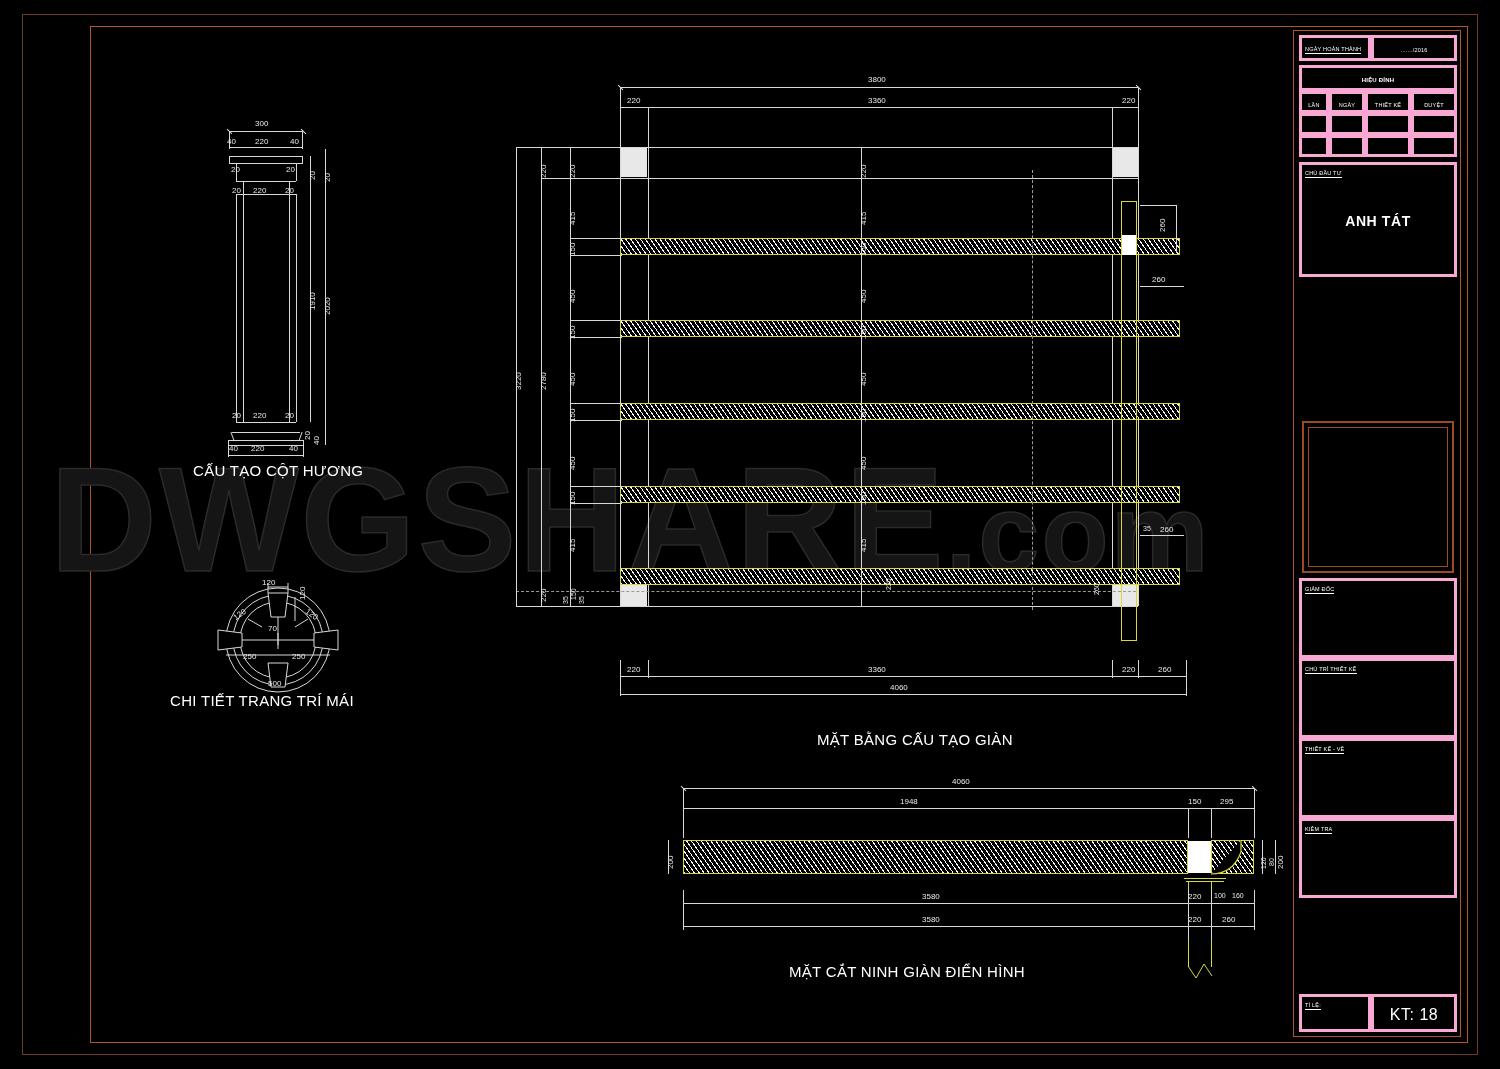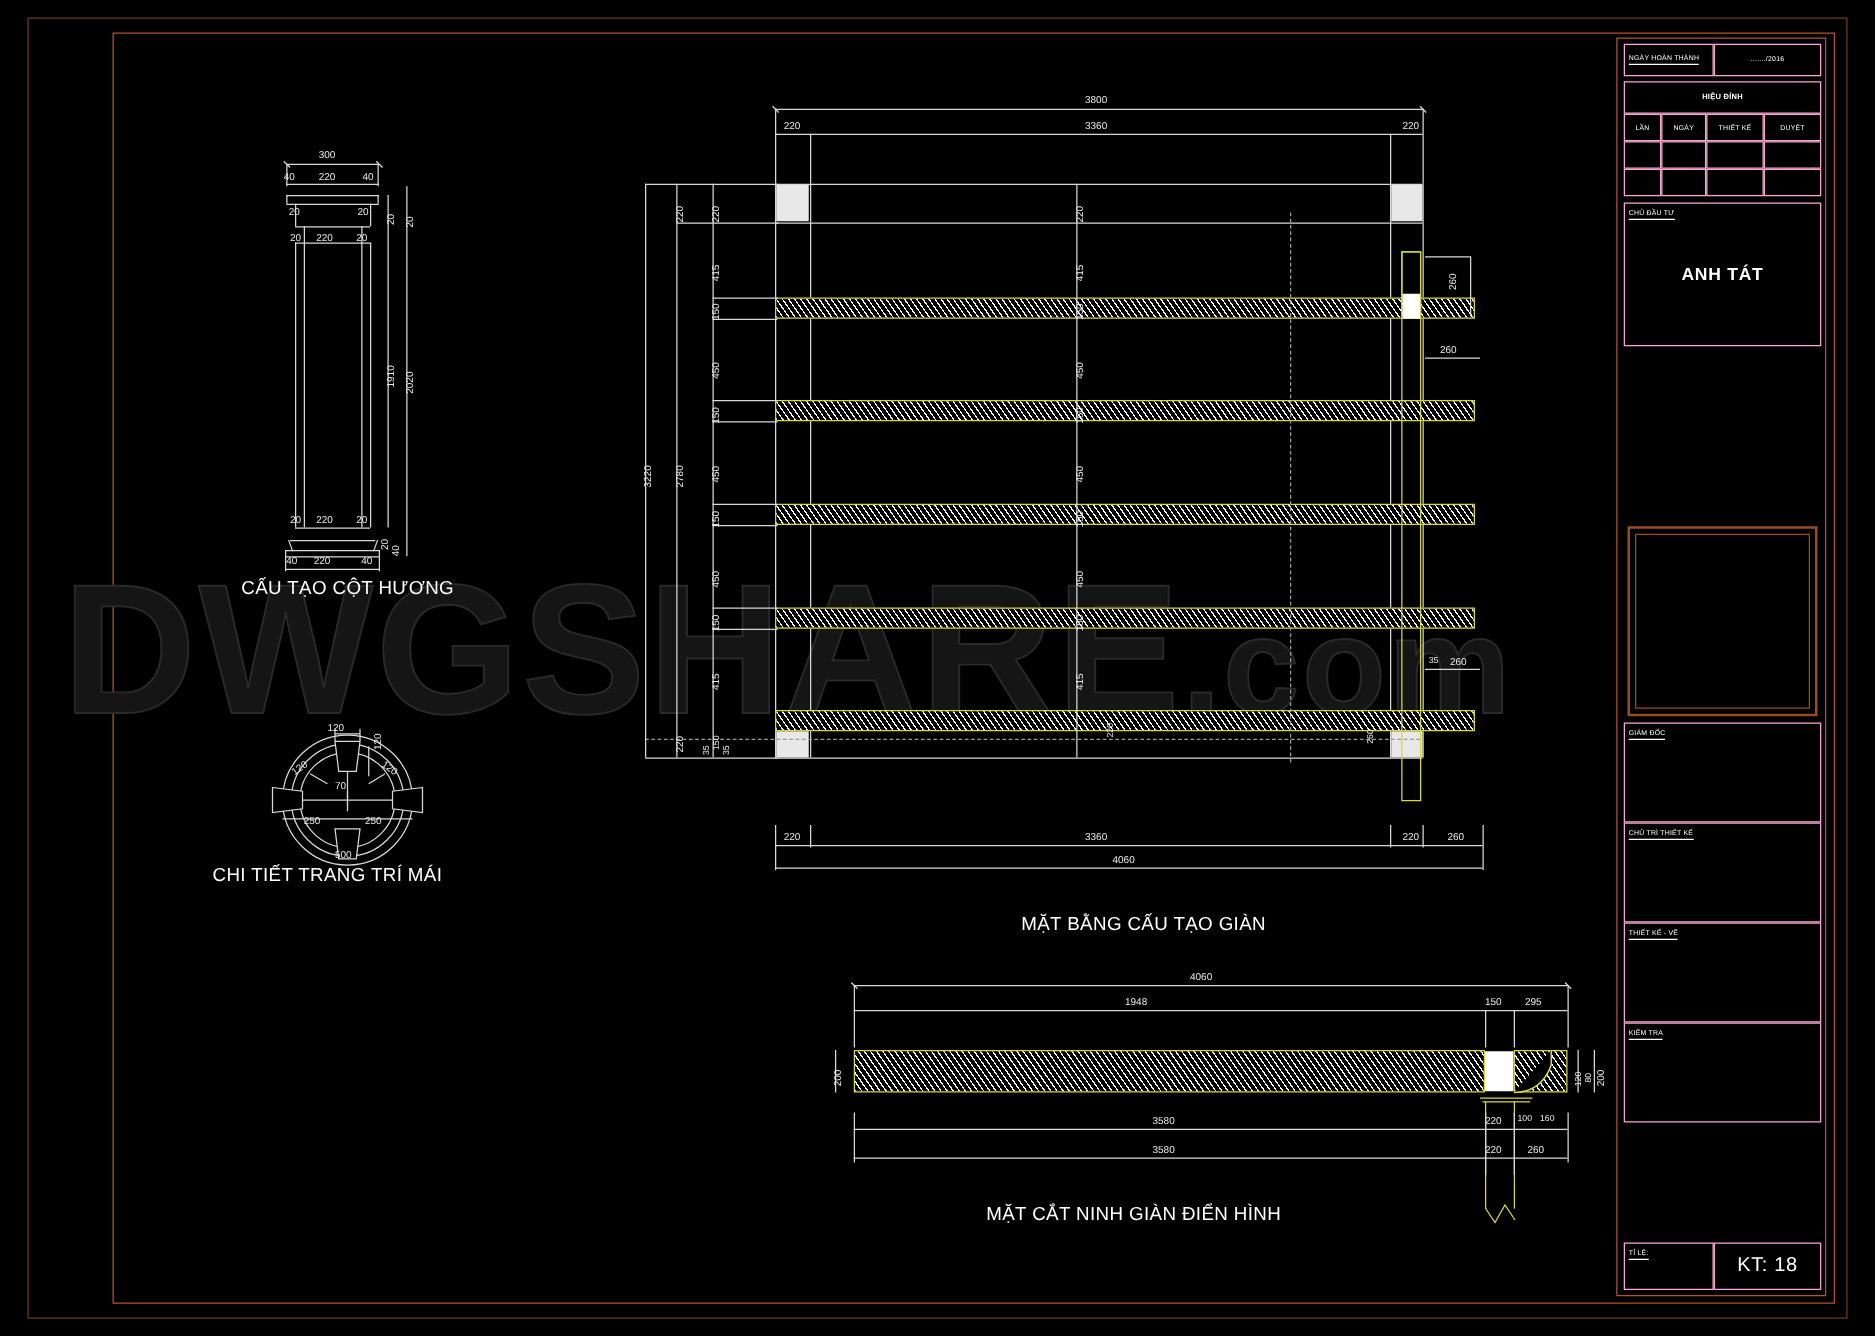--- a/index.html
+++ b/index.html
@@ -66,21 +66,21 @@
   }
   .solidbox { position:absolute; background:#e8e8e8; }
   .whitebox { position:absolute; background:#fff; }
   .ybox { position:absolute; border:1px solid #d8d838; }
 
   
   #titleblock {
     position:absolute; left:1293px; top:30px; width:168px; height:1007px;
     border:1px solid #b0552c;
   }
-  .tb-cell { position:absolute; border:1px solid #f9a8d4; }
+  .tb-cell { position:absolute; border:3px solid #f9a8d4; }
   .tb-hdr {
     position:absolute; font-size:5.5px; color:#fff; letter-spacing:.2px;
     border-bottom:1px solid #fff; padding-bottom:.5px; white-space:nowrap;
   }
   .tb-ctr {
     position:absolute; width:100%; text-align:center; white-space:nowrap;
   }
   .tb-big { font-size:14px; font-weight:bold; letter-spacing:.6px; }
   .tb-med { font-size:6px; font-weight:bold; letter-spacing:.2px; }
   .tb-sm  { font-size:5.5px; letter-spacing:.2px; }

